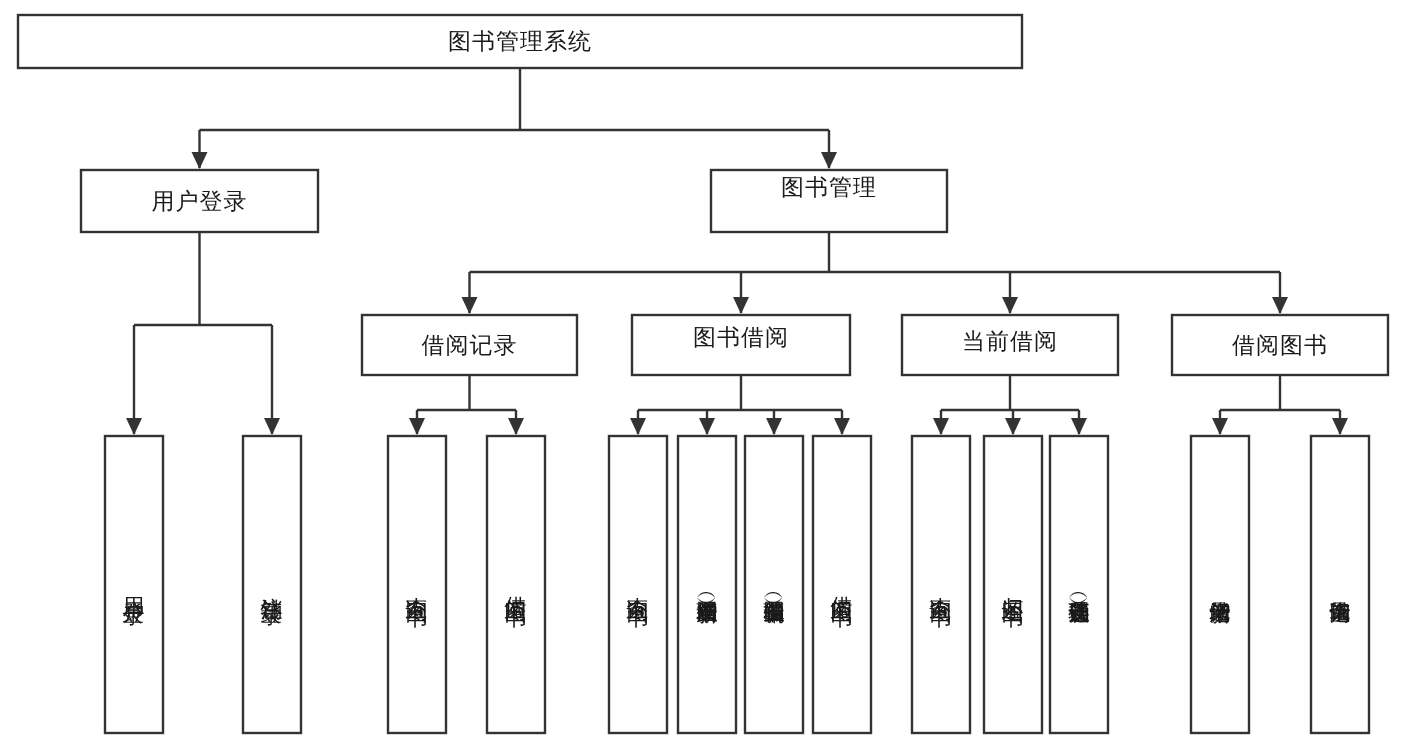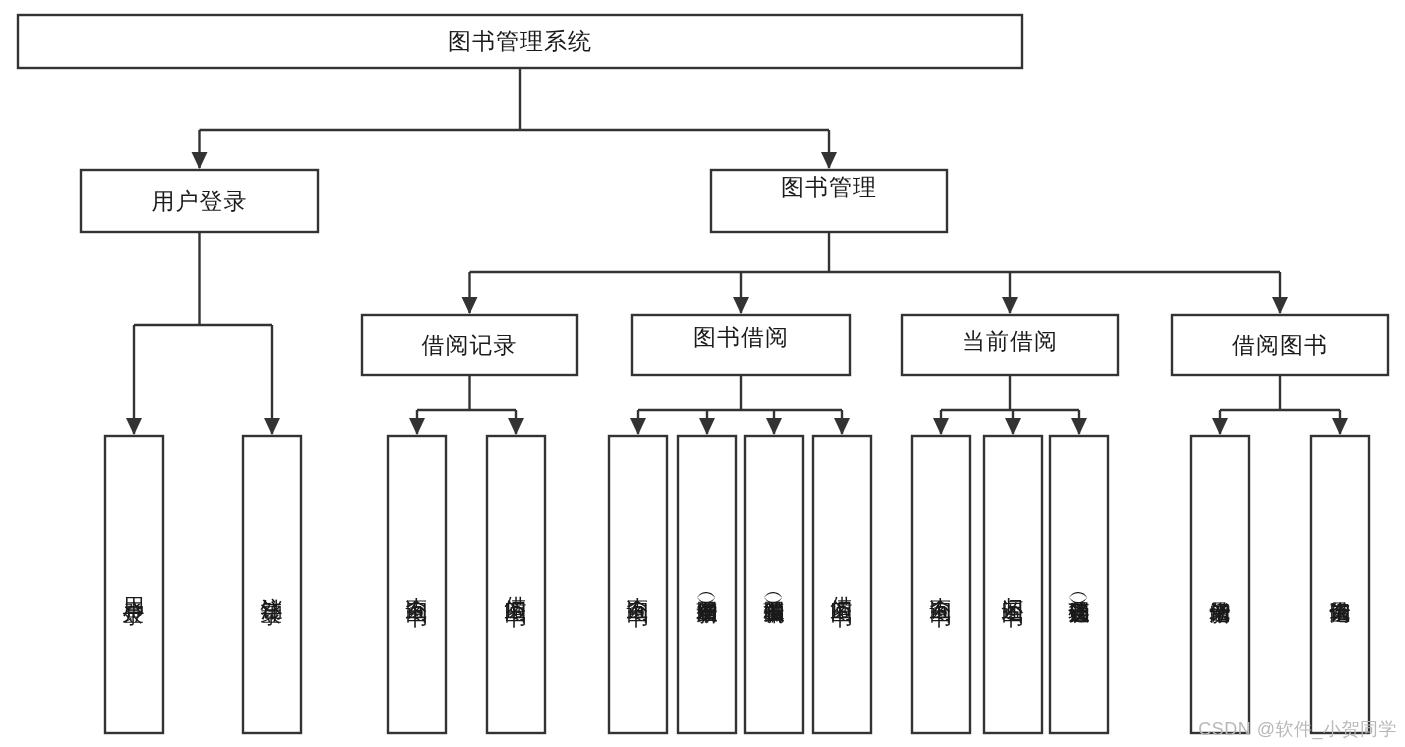--- a/index.html
+++ b/index.html
@@ -224,14 +224,13 @@
         <span class="vlabel-text" style="font-size: 21px; letter-spacing: 0px;">确认归还（管理员）</span>
       </div>
       <div class="vlabel-wrap" style="left: 1191px; top: 436px; width: 58px; height: 297px;">
         <span class="vlabel-text" style="font-size: 21px; letter-spacing: 0px;">新增借阅记录</span>
       </div>
       <div class="vlabel-wrap" style="left: 1311px; top: 436px; width: 58px; height: 297px;">
         <span class="vlabel-text" style="font-size: 21px; letter-spacing: 0px;">查询借阅记录</span>
       </div>
     </div>
 
-  <div class="watermark">CSDN @软件_小贺同学</div>
 </div>
 
 </body></html>

